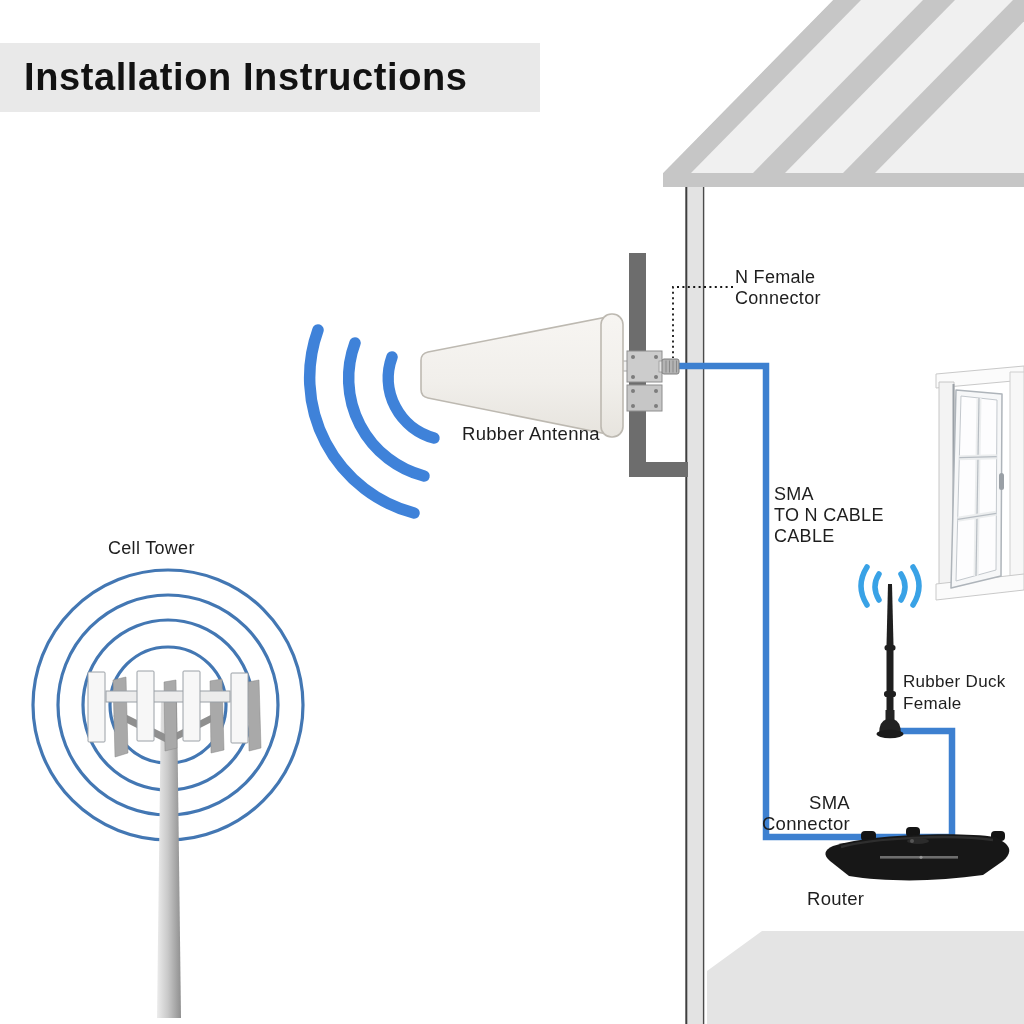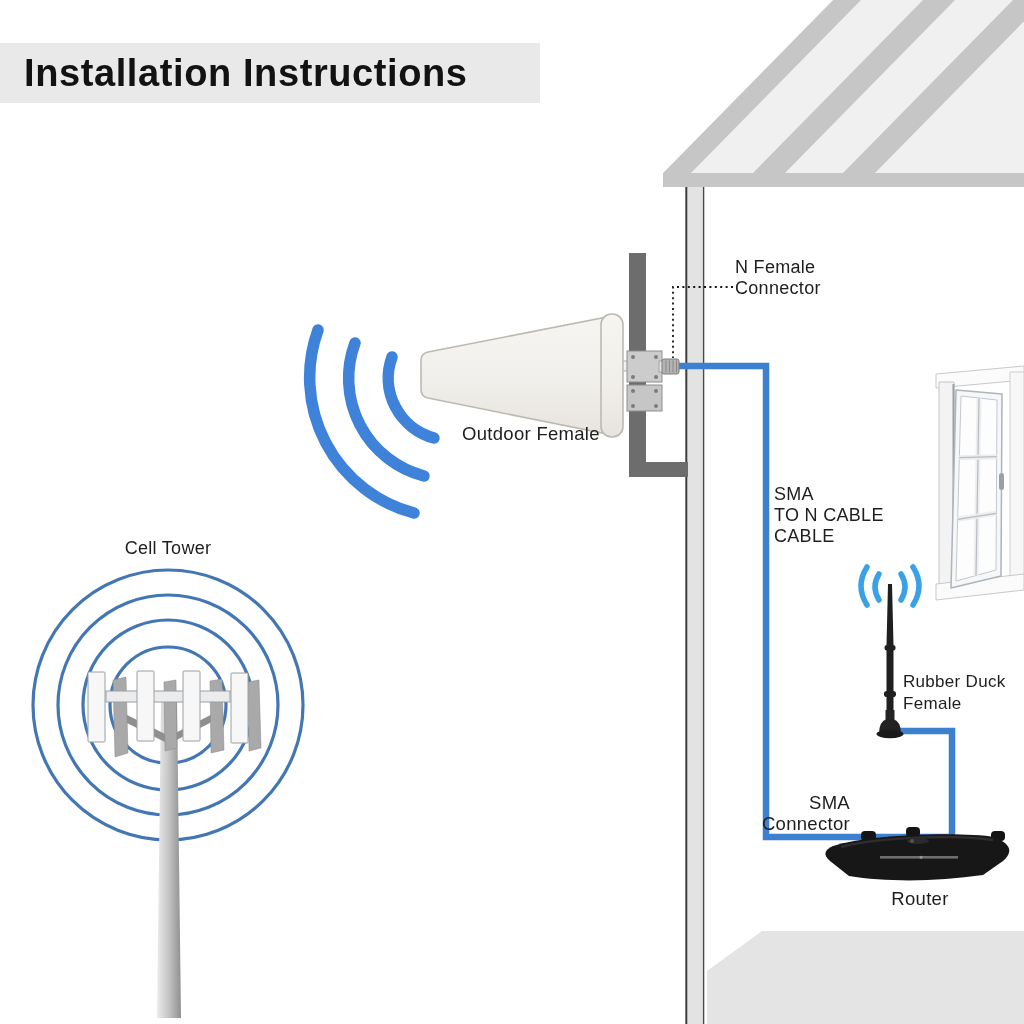--- a/index.html
+++ b/index.html
@@ -2,40 +2,40 @@
 <html style="--title-bg: #e9e9e9; --signal-blue: #3f82d9; --cable-blue: #3d80d0; --tower-ring-blue: #4377b3; --duck-wave-blue: #39a2e6; --roof-gray: #c6c6c6; --roof-panel-gray: #f0f0f0; --wall-fill: #e3e3e3; --floor-gray: #e4e4e4; --mast-gray: #6d6d6d; --router-black: #171717;"><head>
 <meta charset="utf-8">
 <style>
   html,body{margin:0;padding:0;}
   body{
     width:1024px;height:1024px;position:relative;overflow:hidden;
     background:#ffffff;font-family:"Liberation Sans",sans-serif;
   }
   #scene{position:absolute;left:0;top:0;z-index:1;}
   #title-bar{
-    position:absolute;left:0;top:43px;width:540px;height:60px;
+    position:absolute;left:0;top:43px;width:540px;height:69px;
     background:var(--title-bg,#e9e9e9);display:flex;align-items:center;z-index:2;
   }
   #title-text{
     font-size:38px;font-weight:700;color:#121212;padding-left:24px;
     letter-spacing:0.6px;white-space:nowrap;
   }
   .lbl{
     position:absolute;z-index:3;font-size:18px;color:#1e1e1e;
     line-height:21px;letter-spacing:0.3px;white-space:nowrap;
   }
-  .lbl.center{text-align:center;}
+  .lbl.center{}
   .lbl.right{text-align:right;}
-  #label-n-female{left:735px;top:257px;}
+  #label-n-female{left:735px;top:267px;}
   #label-outdoor-antenna{left:462px;top:423px;font-size:18.5px;}
   #label-sma-coax{left:774px;top:484px;line-height:21px;}
   #label-cell-tower{left:108px;top:538px;width:120px;}
   #label-rubber-duck{left:903px;top:671px;line-height:22px;font-size:17px;}
   #label-sma-connector{left:700px;top:792px;width:150px;line-height:21px;font-size:18.5px;}
-  #label-router{left:860px;top:888px;width:120px;font-size:18.5px;}
+  #label-router{left:807px;top:888px;width:120px;font-size:18.5px;}
   
   .wave{stroke:var(--signal-blue,#3f82d9);}
   .cable{stroke:var(--cable-blue,#3d80d0);}
   .ring{stroke:var(--tower-ring-blue,#4377b3);}
   .duckwave{stroke:var(--duck-wave-blue,#39a2e6);}
 </style>
 </head>
 <body>
 
 <svg id="scene" width="1024" height="1024" viewBox="0 0 1024 1024">
@@ -186,21 +186,21 @@
 
 <div id="title-bar">
   <span id="title-text">Installation Instructions</span>
 </div>
 
 <div class="lbl" id="label-n-female">
   <div>N Female</div>
   <div>Connector</div>
 </div>
 
-<div class="lbl" id="label-outdoor-antenna">Outdoor Female</div>
+<div class="lbl" id="label-outdoor-antenna">Rubber Antenna</div>
 
 <div class="lbl" id="label-sma-coax">
   <div>SMA</div>
   <div>TO N CABLE</div>
   <div>CABLE</div>
 </div>
 
 <div class="lbl center" id="label-cell-tower">Cell Tower</div>
 
 <div class="lbl" id="label-rubber-duck">

